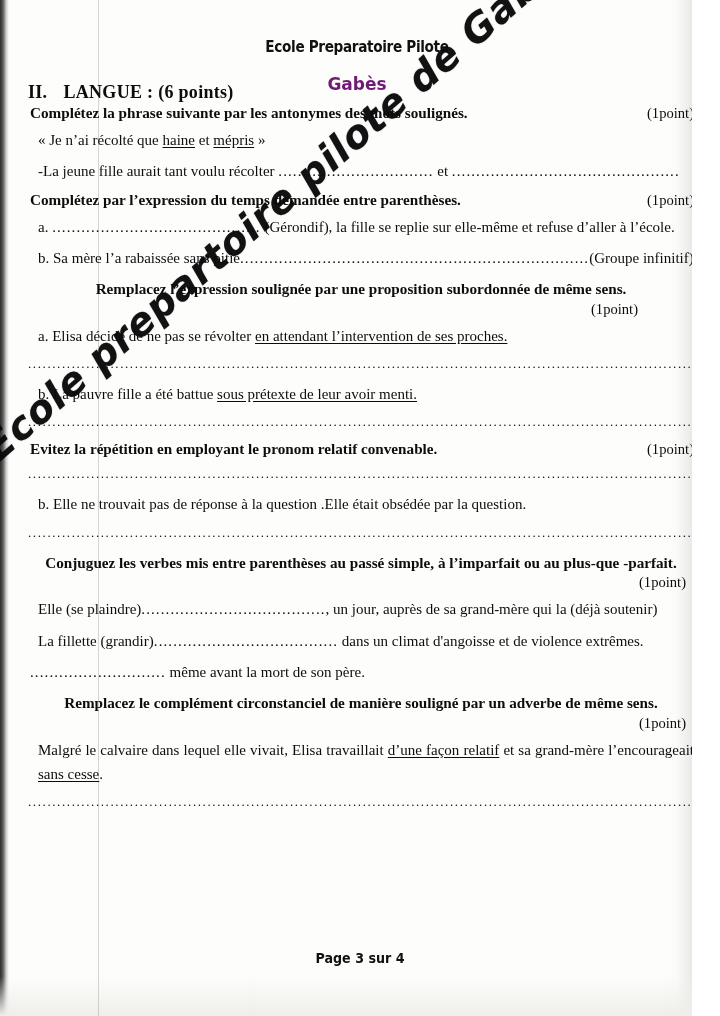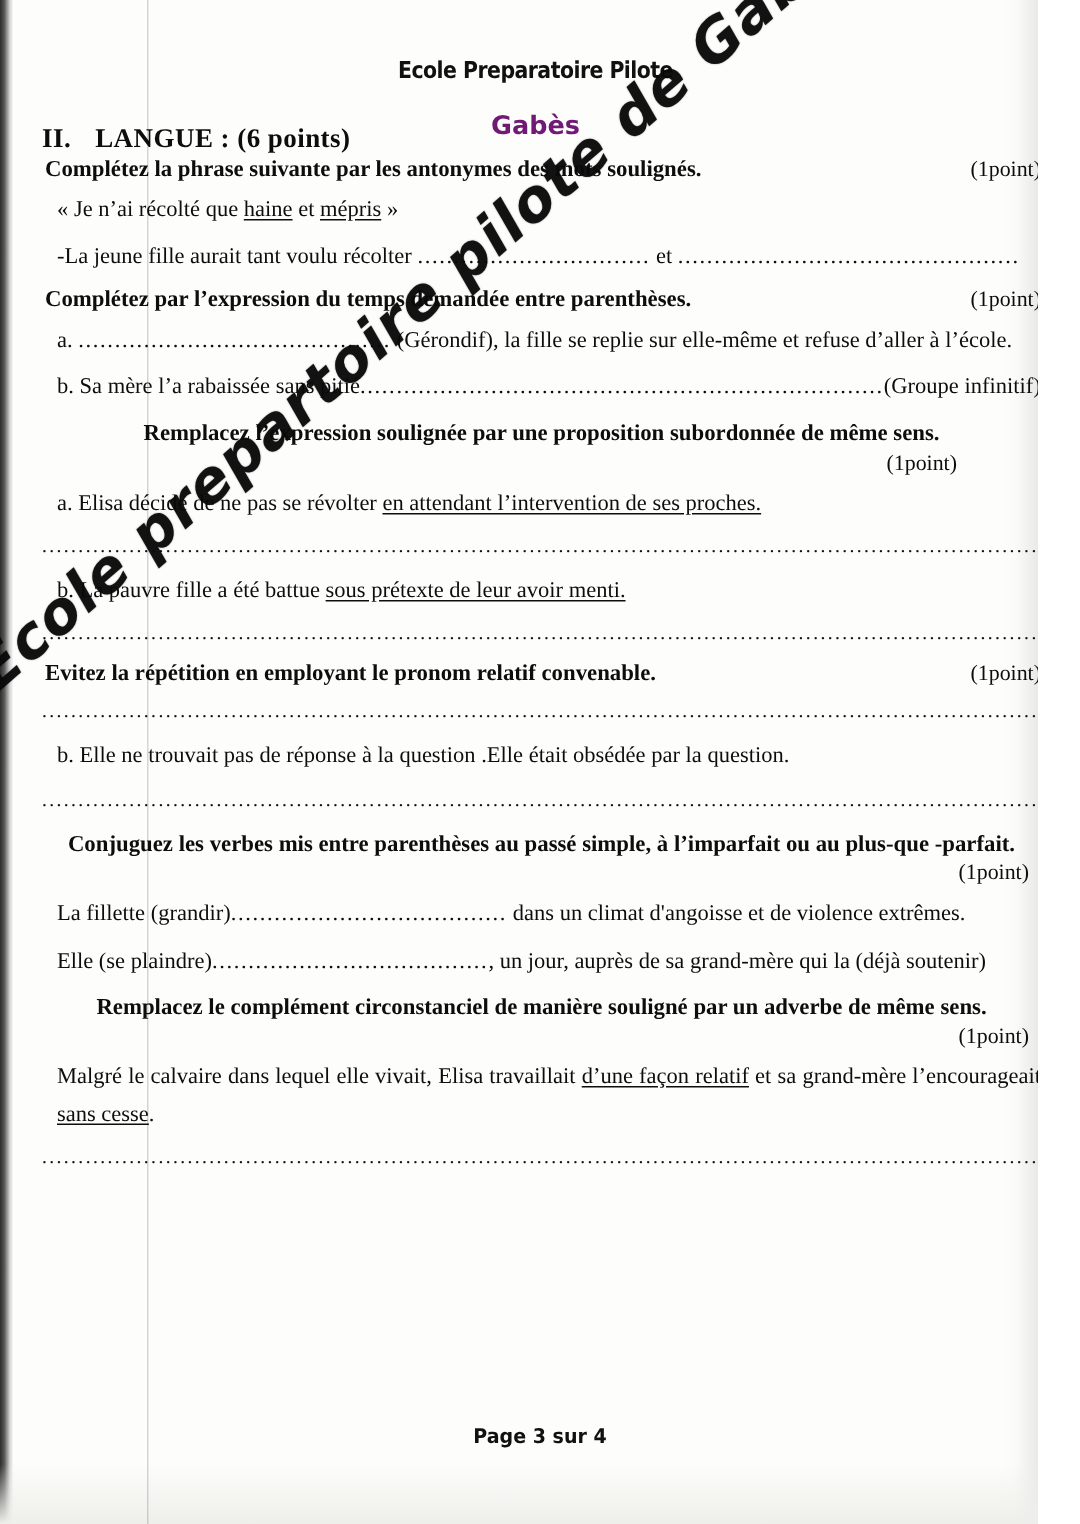--- a/index.html
+++ b/index.html
@@ -237,24 +237,27 @@
       </div>
       <div class="answer-rule">...................................................................................................................................................................</div>
       <div class="line indent">b. Elle ne trouvait pas de réponse à la question .Elle était obsédée par la question.</div>
       <div class="answer-rule">...................................................................................................................................................................</div>
 
       <div class="q-wrap">
         <span>Conjuguez les verbes mis entre parenthèses au passé simple, à l’imparfait  ou au plus-que -parfait.</span>
       </div>
       <div class="pts-line far">(1point)</div>
       <div class="line indent">
+        <span>Elle (se plaindre)</span><span class="dots">......................................</span><span>, un jour,  auprès de sa grand-mère qui la (déjà soutenir)</span>
+      </div>
+      <div class="line indent">
         <span>La fillette (grandir)</span><span class="dots">......................................</span><span> dans un climat d'angoisse et de violence extrêmes.</span>
       </div>
-      <div class="line indent">
-        <span>Elle (se plaindre)</span><span class="dots">......................................</span><span>, un jour,  auprès de sa grand-mère qui la (déjà soutenir)</span>
+      <div class="line">
+        <span class="dots">............................</span><span> même avant la mort de son père.</span>
       </div>
 
       <div class="q-wrap">
         <span>Remplacez le complément circonstanciel de manière souligné par un adverbe de même sens.</span>
       </div>
       <div class="pts-line far">(1point)</div>
       <div class="line indent just">
         <span>Malgré le calvaire dans lequel elle  vivait,  Elisa travaillait </span><u>d’une façon relatif</u><span> et sa grand-mère l’encourageait </span><u>sans cesse</u><span>.</span>
       </div>
       <div class="answer-rule">...................................................................................................................................................................</div>

